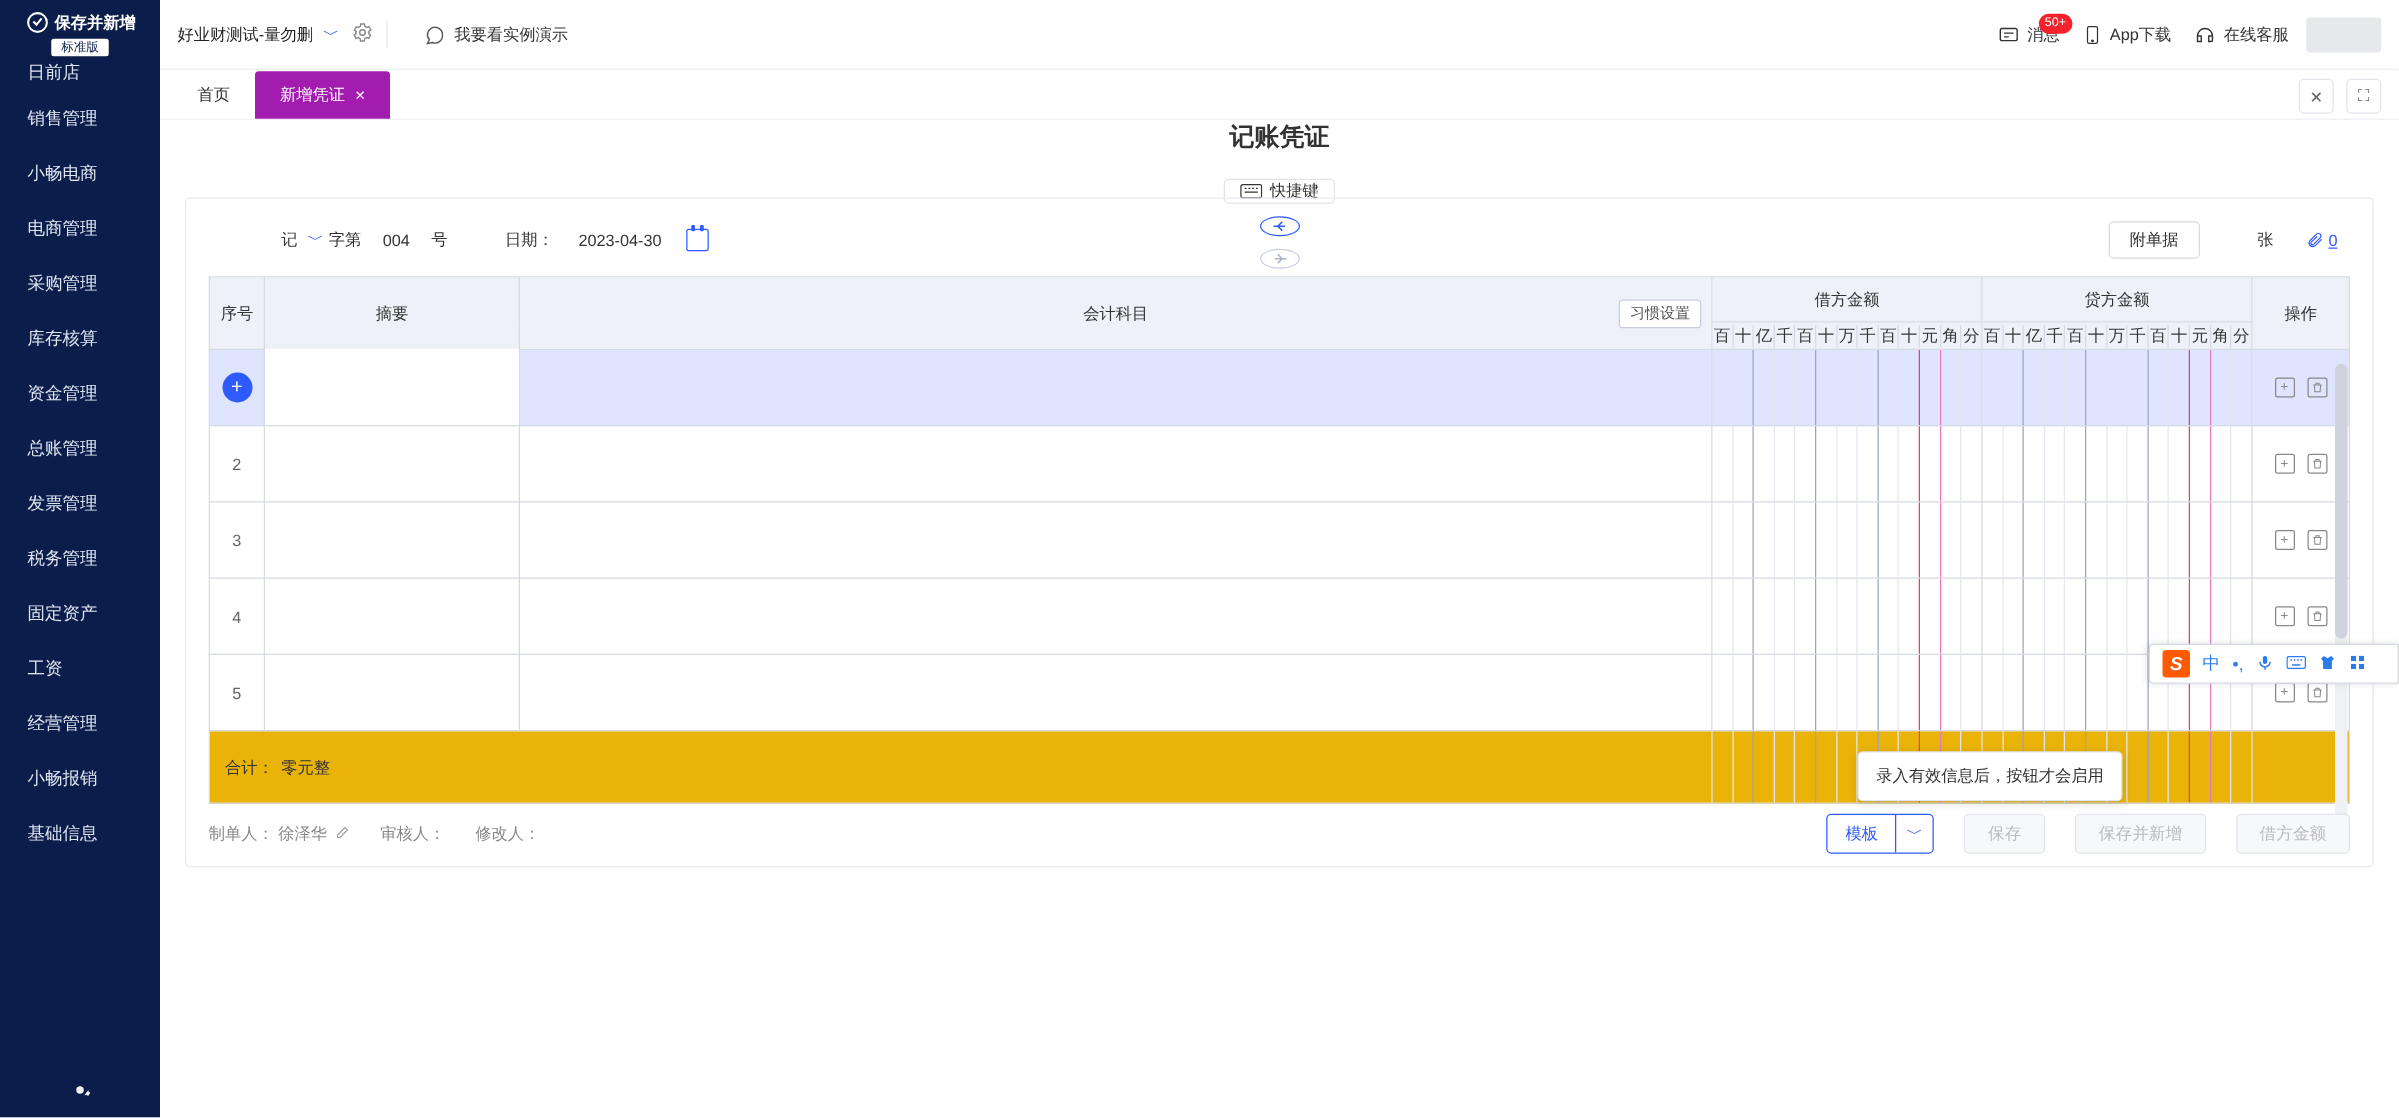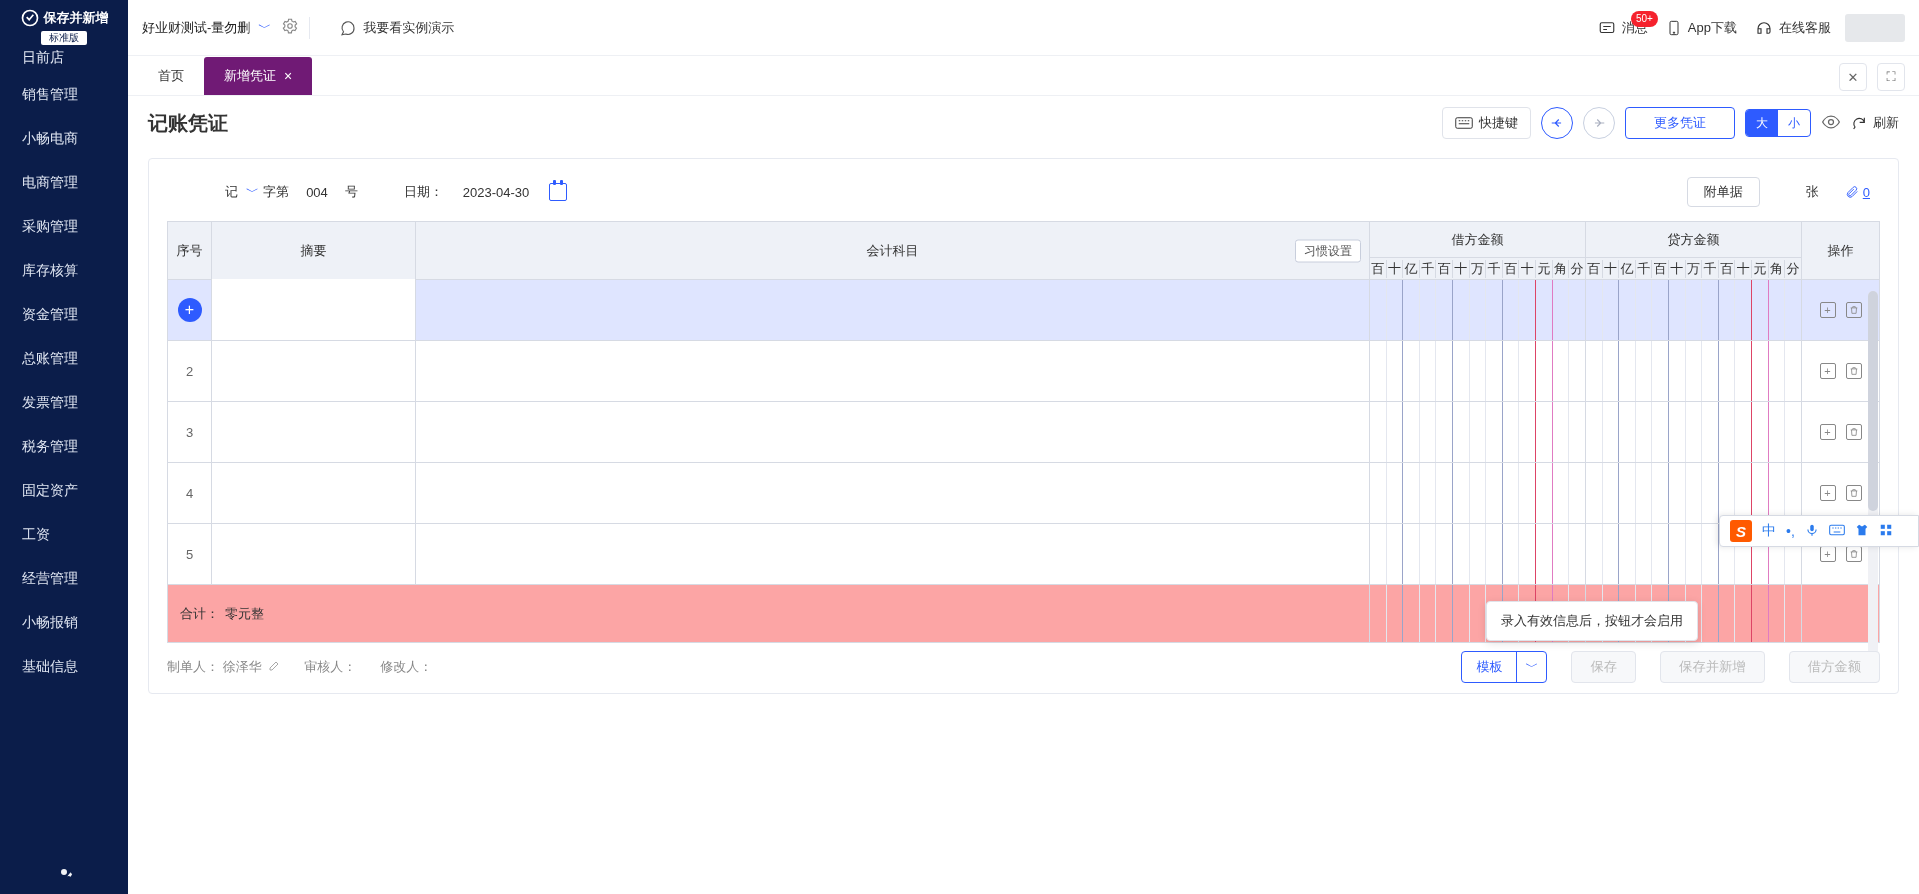--- a/index.html
+++ b/index.html
@@ -25,28 +25,28 @@
 .org-sel .caret { color:#2e5bff; }
 .demo { display:flex; align-items:center; gap:6px; color:#333; cursor:pointer; }
 .tb-spacer { flex:1; }
 .tb-act { display:flex; align-items:center; gap:6px; color:#333; cursor:pointer; position:relative; padding:0 4px; }
 .badge { position:absolute; top:-8px; right:-6px; background:#f5222d; color:#fff; border-radius:9px; font-size:10px; padding:0 5px; line-height:16px; height:16px; }
 .avatar { width:60px; height:28px; background:#e6e8eb; border-radius:3px; }
 
 
 .tabs-row { height:40px; padding:0 10px; display:flex; align-items:flex-end; border-bottom:1px solid #eef0f4; gap:0; }
 .tab { height:38px; padding:0 20px; display:flex; align-items:center; gap:8px; cursor:pointer; color:#333; }
-.tab.active { background:#701a75; color:#fff; border-radius:3px 3px 0 0; }
+.tab.active { background:#a21caf; color:#fff; border-radius:3px 3px 0 0; }
 .tab .close-x { font-size:14px; }
 .tabs-spacer { flex:1; }
 .tabs-right { display:flex; align-items:center; gap:10px; padding-right:4px; padding-bottom:4px; }
 .sq-btn { width:28px; height:28px; border:1px solid #e2e5ec; border-radius:4px; display:flex; align-items:center; justify-content:center; color:#666; cursor:pointer; }
 
 
-.page-row { height:54px; display:flex; align-items:center; padding:0 20px; gap:10px; }
+.page-row { height:54px; display:flex; align-items:center; padding:0 20px; gap:10px;flex-direction:column; }
 .page-title { font-size:20px; font-weight:bold; }
 .row-spacer { flex:1; }
 .outline-pill { border:1px solid #e0e3ea; height:32px; padding:0 12px; border-radius:4px; display:flex; align-items:center; gap:6px; color:#333; cursor:pointer; }
 .circle-btn { width:32px; height:32px; border:1px solid #c8d0e0; border-radius:50%; display:flex; align-items:center; justify-content:center; cursor:pointer; }
 .circle-btn.primary { border-color:#2e5bff; color:#2e5bff; }
 .outline-btn { border:1px solid #2e5bff; height:32px; padding:0 28px; border-radius:4px; display:flex; align-items:center; color:#2e5bff; cursor:pointer; }
 .seg { display:flex; height:28px; border:1px solid #2e5bff; border-radius:4px; overflow:hidden; }
 .seg div { padding:0 10px; display:flex; align-items:center; cursor:pointer; font-size:12px; }
 .seg .on { background:#2e5bff; color:#fff; }
 .seg .off { color:#2e5bff; }
@@ -88,21 +88,21 @@
 .digit-cell span:nth-child(11) { border-left-color:#d46; }
 .digit-cell span:first-child { border-left:none; }
 .body-row td { height:60px; }
 .body-row.active td { background:#dfe5ff; }
 .body-row.active .col-sum-cell { background:#fff; }
 .body-row .idx-cell { text-align:center; color:#666; }
 .add-circ { width:24px; height:24px; border-radius:50%; background:#2e5bff; color:#fff; display:flex; align-items:center; justify-content:center; margin:0 auto; cursor:pointer; font-size:16px; }
 .sum-input { width:100%; height:100%; border:none; outline:none; padding:4px 6px; resize:none; font-family:inherit; font-size:13px; }
 .ops-cell { display:flex; gap:10px; align-items:center; justify-content:center; height:100%; }
 .mini-ic { width:16px; height:16px; border:1.2px solid #888; border-radius:2px; cursor:pointer; position:relative; color:#888; display:flex; align-items:center; justify-content:center; font-size:11px; }
-.total-row td { height:58px; background:#fca5a5;text-align:center; }
+.total-row td { height:58px; background:#eab308;text-align:center; }
 .total-label { padding-left:12px; color:#333; display:flex; align-items:center; height:100%; gap:6px; }
 .habit-btn { position:absolute; border:1px solid #c8cedc; border-radius:3px; font-size:12px; padding:2px 8px; background:#fff; cursor:pointer; color:#555; }
 
 
 .card-footer { position:absolute; bottom:10px; left:18px; right:18px; display:flex; align-items:center; gap:24px; color:#888; font-size:13px; }
 .cf-spacer { flex:1; }
 .dd-btn { border:1px solid #2e5bff; height:32px; border-radius:4px; display:flex; align-items:center; color:#2e5bff; cursor:pointer; }
 .dd-btn .lab { padding:0 14px; }
 .dd-btn .dd { padding:0 8px; border-left:1px solid #2e5bff; height:100%; display:flex; align-items:center; }
 .ghost-btn { height:32px; padding:0 18px; border:1px solid #e2e5ec; border-radius:4px; color:#bbb; background:#f7f8fa; cursor:not-allowed;font-family:Liberation Mono, monospace; }

